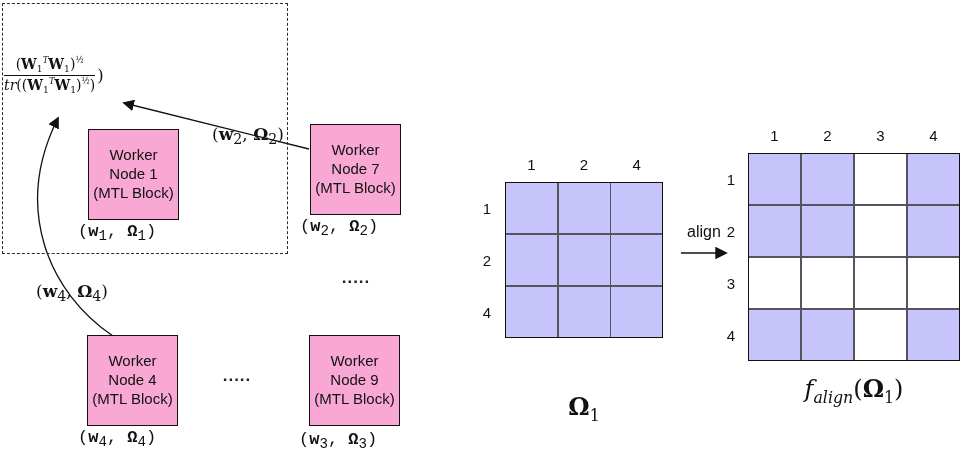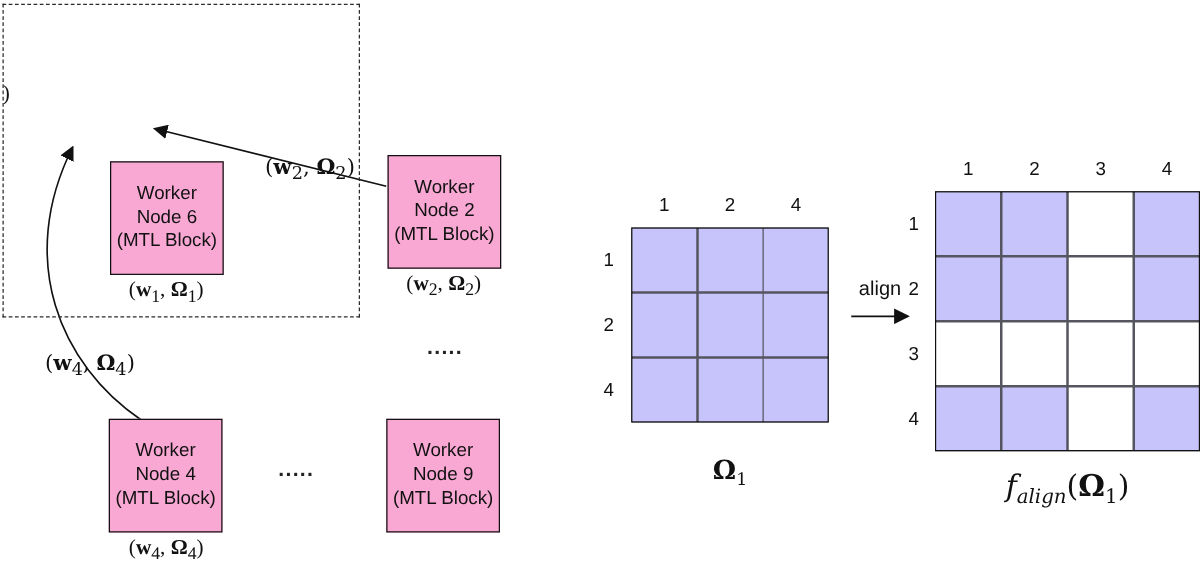--- a/index.html
+++ b/index.html
@@ -15,38 +15,38 @@
   .formula{left:2px;top:46px;height:58px;display:flex;align-items:center;
            font-family:"DejaVu Serif",serif;font-size:16.5px;white-space:nowrap;}
   .formula sub{font-size:66%;}
   .formula sup{font-size:60%;}
   .frac{display:inline-flex;flex-direction:column;text-align:center;
         font-size:14px;margin:0 2px;line-height:1.25;}
   .frac .den{border-top:1.2px solid #111;}
   .worker{width:89px;height:89px;border:1.6px solid #111;background:#f9a8d4;
           display:flex;flex-direction:column;justify-content:center;align-items:center;
           font-size:15px;line-height:1.26;text-align:center;}
-  .wlabel{width:110px;text-align:center;font-family:Liberation Serif, serif;font-size:17px;}
+  .wlabel{width:110px;text-align:left;font-family:Liberation Mono, monospace;font-size:17px;}
   .edge-label{font-family:"DejaVu Serif",serif;font-size:17px;text-align:center;}
   .dots{font-size:17px;font-weight:bold;letter-spacing:1px;color:#222;}
 
   
   .grid{display:grid;gap:1.5px;background:#55555f;border:1.8px solid #111;box-sizing:border-box;}
   #grid-left{left:505px;top:182px;width:158px;height:156px;grid-template-columns:repeat(3,1fr);}
   #grid-right{left:748px;top:153px;width:212px;height:208px;grid-template-columns:repeat(4,1fr);}
   .col-labels{display:flex;font-size:15px;}
   .col-labels span{flex:1;text-align:center;}
   .row-labels{display:flex;flex-direction:column;font-size:15px;}
   .row-labels span{flex:1;display:flex;align-items:center;justify-content:center;}
   #cols-left{left:505px;top:156px;width:158px;height:20px;}
   #rows-left{left:474px;top:182px;width:26px;height:156px;}
   #cols-right{left:748px;top:127px;width:212px;height:20px;}
   #rows-right{left:718px;top:153px;width:26px;height:208px;}
   .mat-title{font-family:"DejaVu Serif",serif;text-align:center;}
-  #title-left{left:505px;top:363px;width:158px;font-size:21px;}
+  #title-left{left:505px;top:392px;width:158px;font-size:24px;}
   #title-right{left:748px;top:374px;width:212px;font-size:24px;}
   #title-right sub,.mat-title sub{font-size:66%;}
   .align-label{left:676px;top:223px;width:56px;text-align:center;font-size:16px;}
 </style>
 </head>
 <body>
 
 <div class="stage">
 
   <svg class="overlay">
@@ -56,49 +56,54 @@
       </marker>
     </defs>
     <path d="M 309,149 L 124,103" stroke="#111" stroke-width="1.3" fill="none" marker-end="url(#ah)"></path>
     <path d="M 113,336 C 48,292 13,208 58,118" stroke="#111" stroke-width="1.3" fill="none" marker-end="url(#ah)"></path>
     <path d="M 681,253 L 726,253" stroke="#111" stroke-width="1.4" fill="none" marker-end="url(#ah)"></path>
   </svg>
 
   <div class="abs dashed-box"></div>
 
   <div class="abs formula">
+    <span class="frac">
+      <span class="num">(<b>W</b><sub>1</sub><sup><i>T</i></sup><b>W</b><sub>1</sub>)<sup>½</sup></span>
+      <span class="den"><i>tr</i>((<b>W</b><sub>1</sub><sup><i>T</i></sup><b>W</b><sub>1</sub>)<sup>½</sup>)</span>
+    </span>
     <span>)</span>
   </div>
 
   <div class="abs worker" style="left:88px;top:129px;">
     <span>Worker</span>
-    <span>Node 6</span>
+    <span>Node 1</span>
     <span>(MTL Block)</span>
   </div>
   <div class="abs wlabel" style="left:78px;top:222px;">(<b>w</b><sub>1</sub>, <b>Ω</b><sub>1</sub>)</div>
 
   <div class="abs worker" style="left:310px;top:124px;">
     <span>Worker</span>
-    <span>Node 2</span>
+    <span>Node 7</span>
     <span>(MTL Block)</span>
   </div>
   <div class="abs wlabel" style="left:300px;top:217px;">(<b>w</b><sub>2</sub>, <b>Ω</b><sub>2</sub>)</div>
 
   <div class="abs worker" style="left:87px;top:335px;">
     <span>Worker</span>
     <span>Node 4</span>
     <span>(MTL Block)</span>
   </div>
   <div class="abs wlabel" style="left:78px;top:428px;">(<b>w</b><sub>4</sub>, <b>Ω</b><sub>4</sub>)</div>
 
   <div class="abs worker" style="left:309px;top:335px;">
     <span>Worker</span>
     <span>Node 9</span>
     <span>(MTL Block)</span>
   </div>
+  <div class="abs wlabel" style="left:299px;top:430px;">(<b>w</b><sub>3</sub>, <b>Ω</b><sub>3</sub>)</div>
 
   <div class="abs edge-label" style="left:203px;top:124px;width:90px;">(<b>w</b><sub>2</sub>, <b>Ω</b><sub>2</sub>)</div>
   <div class="abs edge-label" style="left:26px;top:281px;width:92px;">(<b>w</b><sub>4</sub>, <b>Ω</b><sub>4</sub>)</div>
   <div class="abs dots" style="left:330px;top:268px;width:52px;text-align:center;">.....</div>
   <div class="abs dots" style="left:211px;top:366px;width:52px;text-align:center;">.....</div>
 
   <div class="abs col-labels" id="cols-left">
     <span>1</span>
     <span>2</span>
     <span>4</span>

